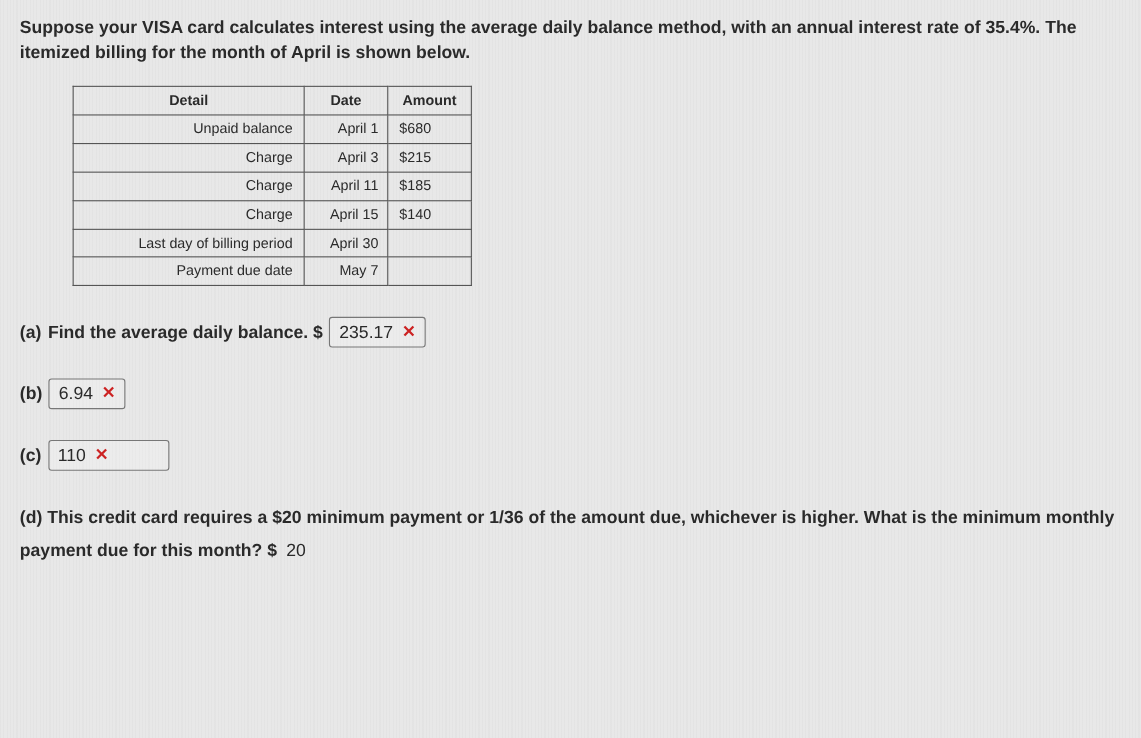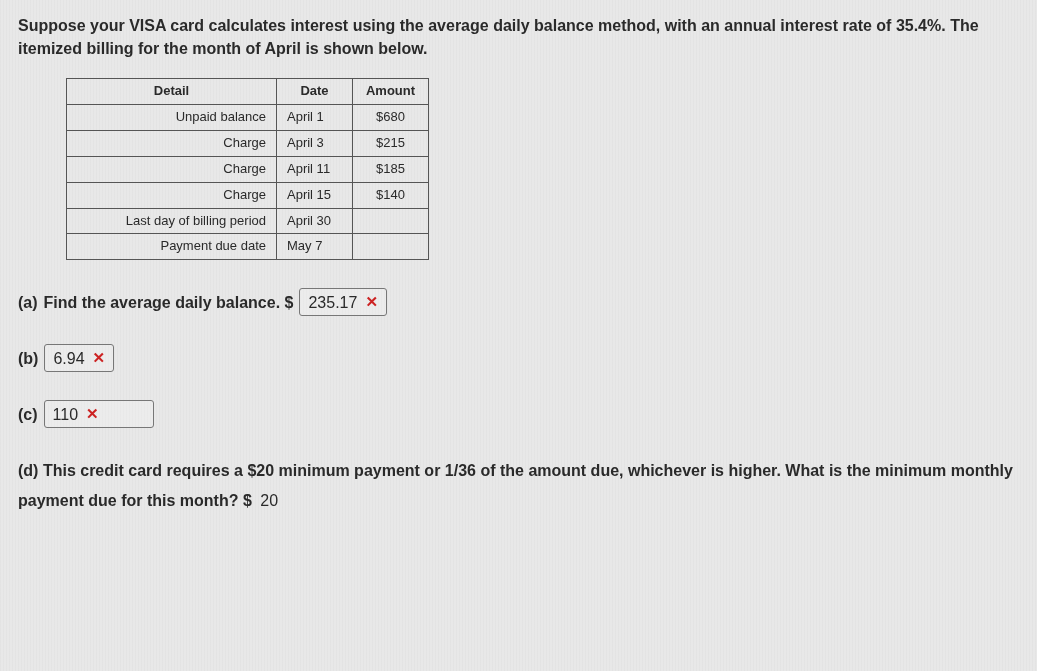--- a/index.html
+++ b/index.html
@@ -33,22 +33,22 @@
     table.billing th, table.billing td {
       border: 1px solid #555;
       padding: 3px 10px;
       font-size: 13px;
     }
     table.billing th {
       font-weight: 700;
       text-align: center;
     }
     table.billing td.detail { text-align: right; min-width: 210px; }
-    table.billing td.date   { min-width: 76px; padding-right:8px;}
-    table.billing td.amount { text-align: center; min-width: 76px; }
+    table.billing td.date   { text-align: right; min-width: 76px; padding-right:8px;}
+    table.billing td.amount { text-align: left; min-width: 76px; }
     .q {
       font-weight: 600;
       margin: 28px 0;
       display: flex;
       align-items: center;
       flex-wrap: wrap;
       gap: 6px;
     }
     .answer-box {
       display: inline-flex;

